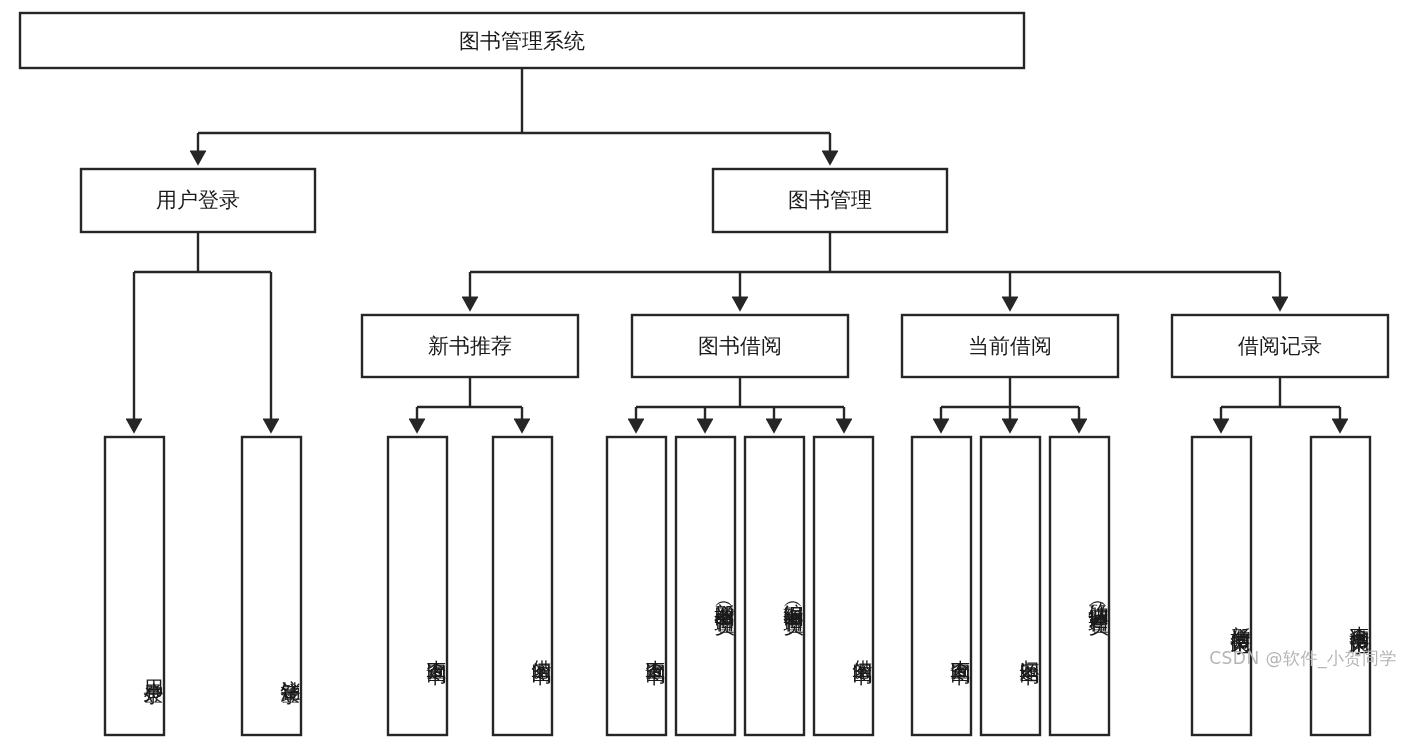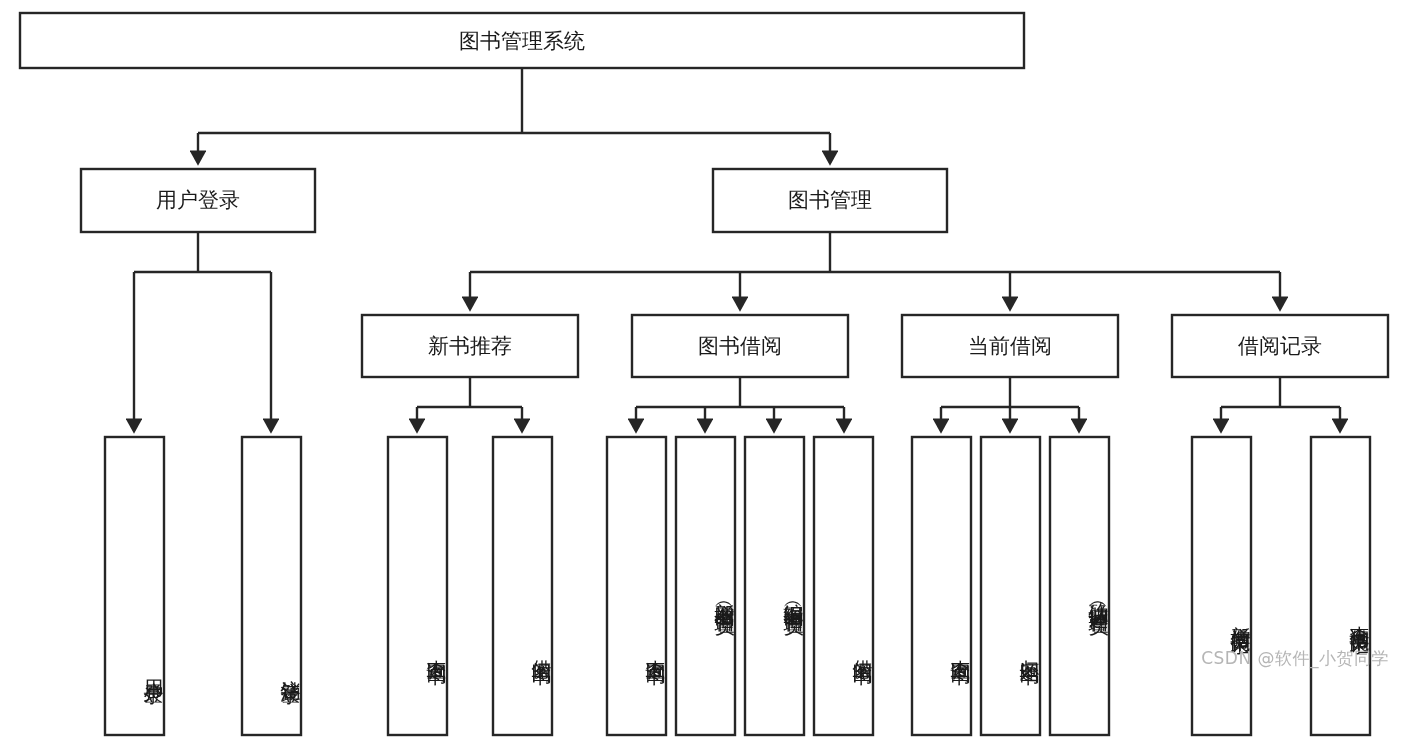--- a/index.html
+++ b/index.html
@@ -53,21 +53,21 @@
     color: #1a1a1a;
     letter-spacing: 2px;
     display: flex;
     align-items: flex-start;
     justify-content: center;
     white-space: nowrap;
     pointer-events: none;
   }
   .watermark {
     position: absolute;
-    right: 16px;
+    right: 8px;
     bottom: 4px;
     font-family: "DejaVu Sans", "Liberation Sans", sans-serif;
     font-size: 17px;
     color: #b5b5b5;
     letter-spacing: 0.5px;
     white-space: nowrap;
   }
 </style>
 </head>
 <body>

